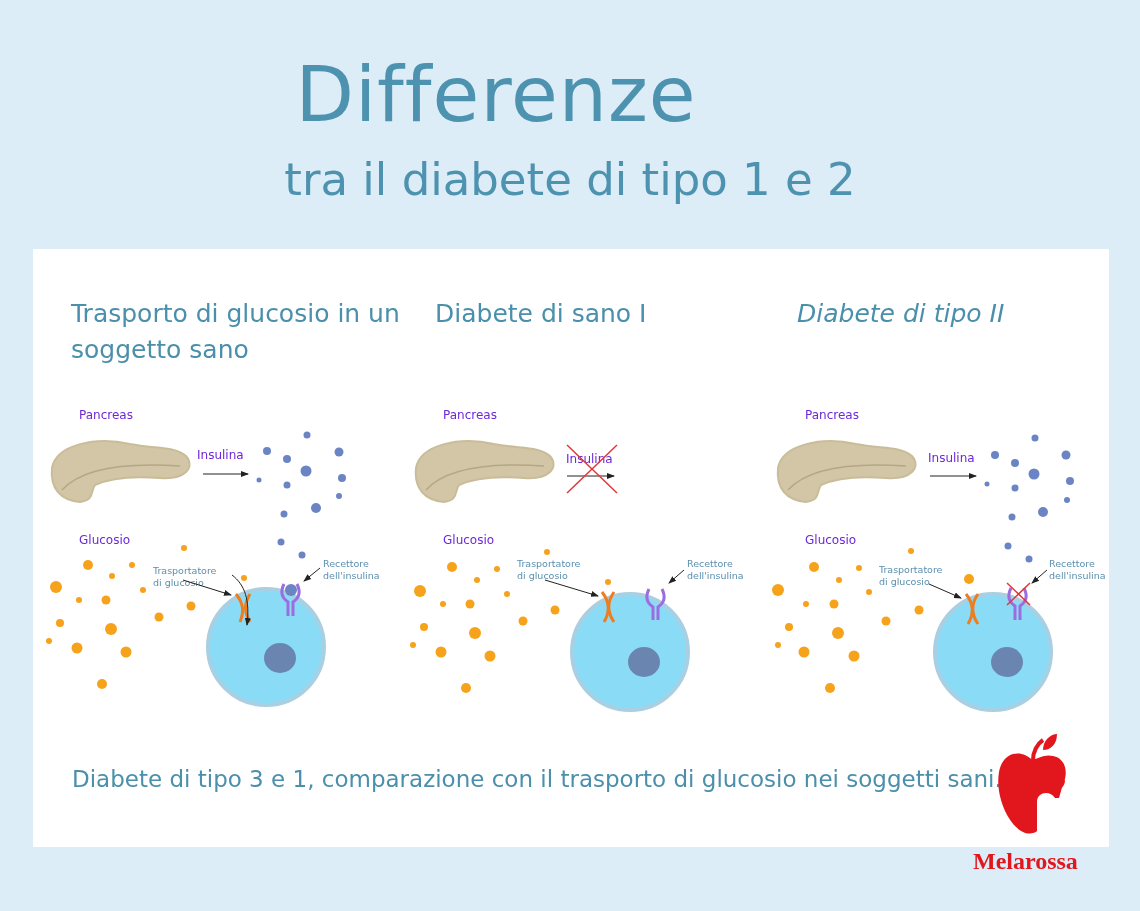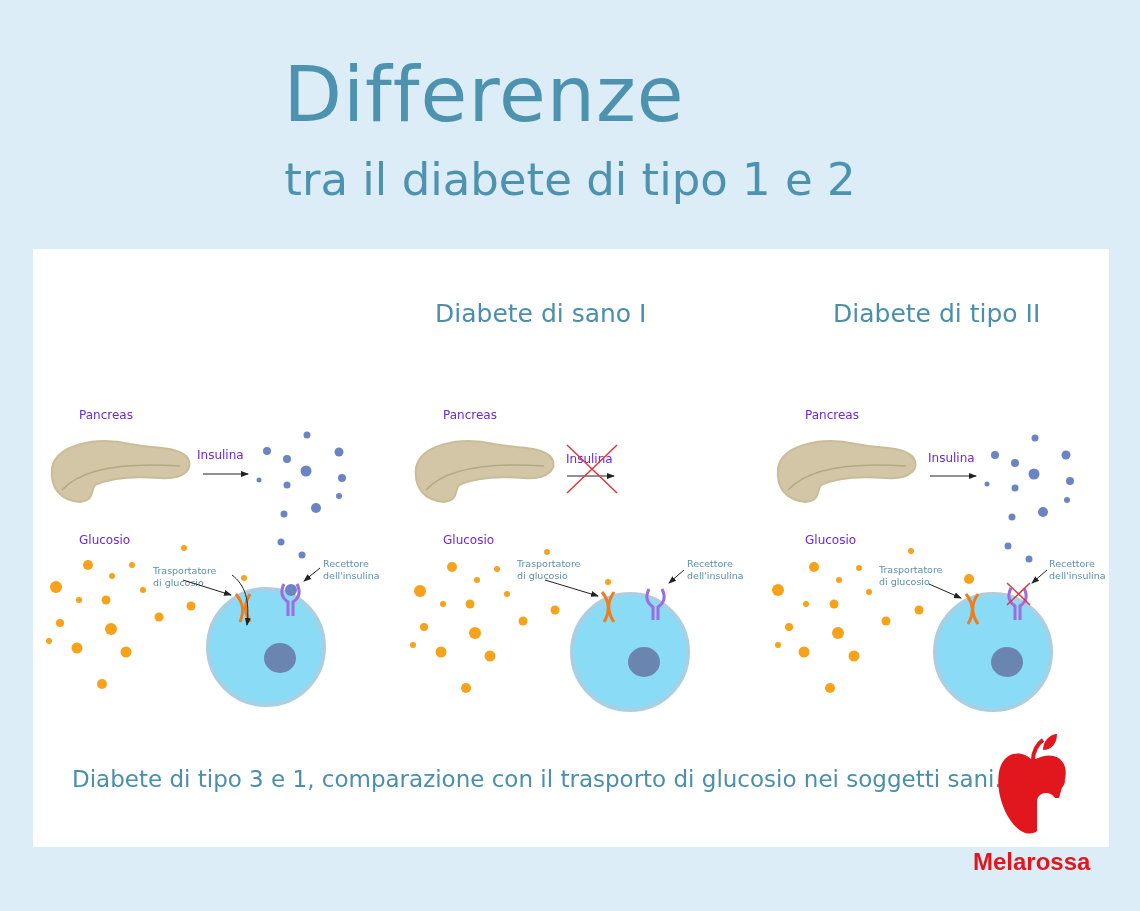--- a/index.html
+++ b/index.html
@@ -1,38 +1,40 @@
 <!DOCTYPE html>
 <html><head>
 <meta charset="utf-8">
 <style>
   html,body{margin:0;padding:0;}
   body{width:1140px;height:911px;background:#dcedf8;position:relative;overflow:hidden;font-family:"DejaVu Sans",sans-serif;color:#4a8fab;}
-  .title{position:absolute;left:0;width:968px;top:50px;text-align:center;font-size:76px;letter-spacing:1px;color:#4d93af;font-weight:normal;line-height:90px;}
+  .title{position:absolute;left:12px;width:968px;top:50px;text-align:center;font-size:76px;letter-spacing:1px;color:#4d93af;font-weight:normal;line-height:90px;}
   .subtitle{position:absolute;left:0;width:1140px;top:150px;text-align:center;font-size:45px;color:#4d93af;line-height:60px;}
   .card{position:absolute;left:33px;top:249px;width:1076px;height:598px;background:#ffffff;}
   .panel-title{position:absolute;font-size:25px;line-height:36px;color:#4a8fab;}
   .lbl{position:absolute;font-size:12px;color:#6d28d9;}
   .tiny{position:absolute;font-size:9.5px;line-height:12px;color:#5b8fae;}
   .caption{position:absolute;left:72px;top:766px;font-size:23px;color:#4a8fab;white-space:nowrap;}
-  .logo-text{position:absolute;left:973px;top:848px;font-size:24px;font-weight:bold;color:#e2171e;font-family:Liberation Sans, sans-serif;}
+  .logo-text{position:absolute;left:973px;top:848px;font-size:24px;font-weight:bold;color:#e2171e;font-family:Liberation Serif, serif;}
   svg{position:absolute;overflow:visible;}
 </style>
 </head>
 <body>
 
 <div class="title">Differenze</div>
 <div class="subtitle">tra il diabete di tipo 1 e 2</div>
 
 <div class="card"></div>
 
 <div class="panel-title" style="left:71px;top:296px;">
+  <div>Trasporto di glucosio in un</div>
+  <div>soggetto sano</div>
 </div>
 <div class="panel-title" style="left:435px;top:296px;">Diabete di sano I</div>
-<div class="panel-title" style="left:833px;top:296px;">Diabete di tipo II</div>
+<div class="panel-title" style="left:797px;top:296px;font-style:italic;">Diabete di tipo II</div>
 
 <div>
   <div class="lbl" style="left:79px;top:408px;">Pancreas</div>
   <div class="lbl" style="left:197px;top:448px;">Insulina</div>
   <div class="lbl" style="left:79px;top:533px;">Glucosio</div>
   <div class="tiny" style="left:153px;top:565px;">
     <div>Trasportatore</div>
     <div>di glucosio</div>
   </div>
   <div class="tiny" style="left:323px;top:558px;">

